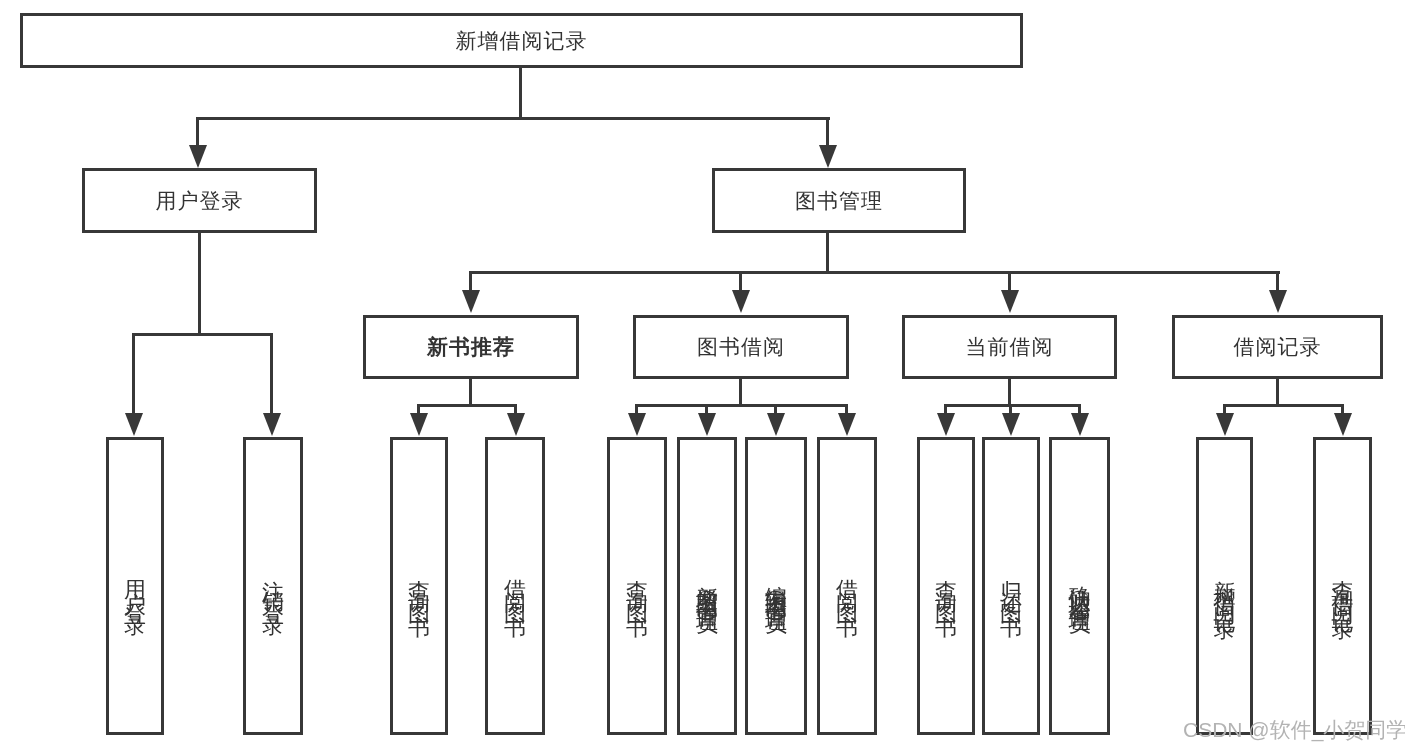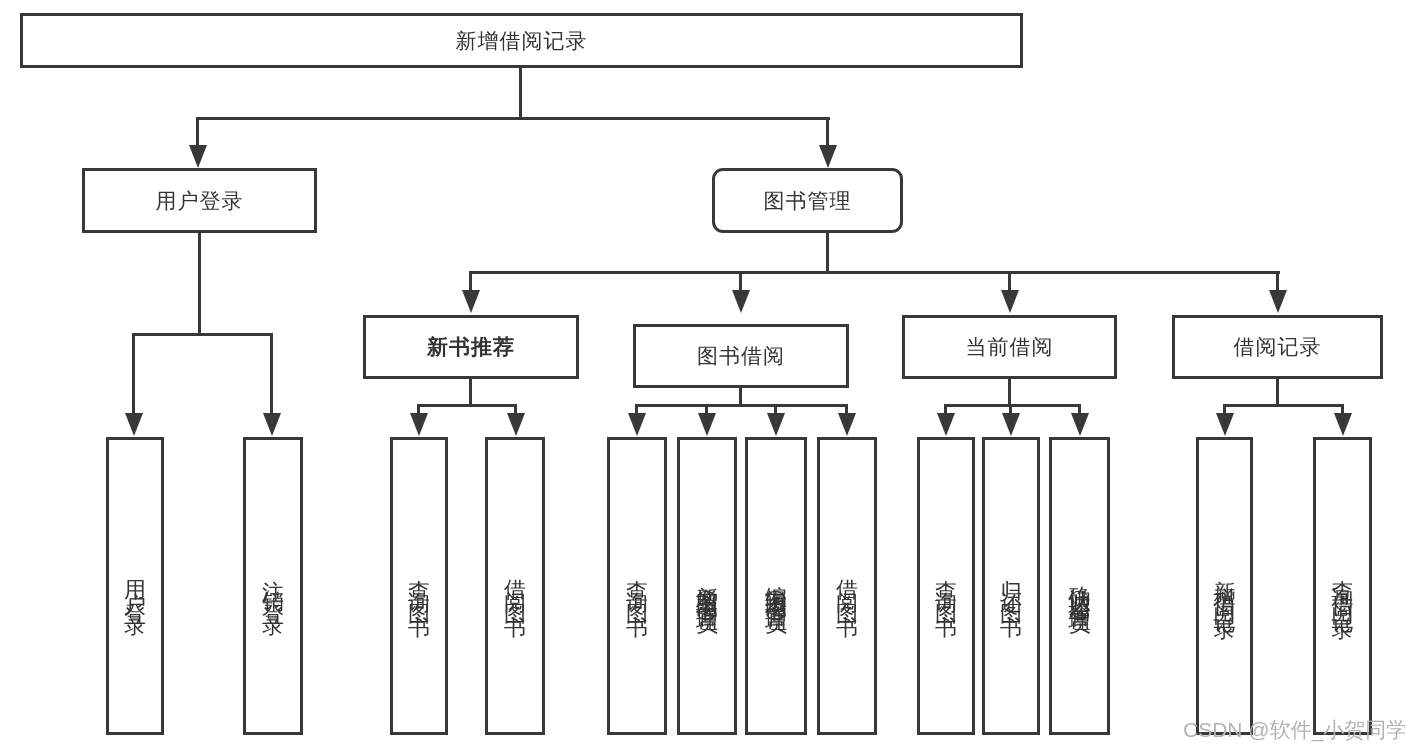--- a/index.html
+++ b/index.html
@@ -71,21 +71,21 @@
   <div class="vline" style="left:519px;top:68px;height:50px;"></div>
   <div class="hline" style="left:197px;top:117px;width:633px;"></div>
   <div class="vline" style="left:196px;top:117px;height:30px;"></div>
   <div class="arrow" style="left:189px;top:145px;"></div>
   <div class="vline" style="left:826px;top:117px;height:30px;"></div>
   <div class="arrow" style="left:819px;top:145px;"></div>
 
   <div class="node" style="left:82px;top:168px;width:235px;height:65px;">
     <span>用户登录</span>
   </div>
-  <div class="node" style="left:712px;top:168px;width:191px;height:65px;border-radius:11px;">
+  <div class="node" style="left:712px;top:168px;width:254px;height:65px;">
     <span>图书管理</span>
   </div>
 
   <div class="vline" style="left:198px;top:233px;height:102px;"></div>
   <div class="hline" style="left:132px;top:333px;width:141px;"></div>
   <div class="vline" style="left:132px;top:333px;height:82px;"></div>
   <div class="arrow" style="left:125px;top:413px;"></div>
   <div class="vline" style="left:270px;top:333px;height:82px;"></div>
   <div class="arrow" style="left:263px;top:413px;"></div>
 
@@ -96,21 +96,21 @@
   <div class="vline" style="left:739px;top:271px;height:22px;"></div>
   <div class="arrow" style="left:732px;top:290px;"></div>
   <div class="vline" style="left:1008px;top:271px;height:22px;"></div>
   <div class="arrow" style="left:1001px;top:290px;"></div>
   <div class="vline" style="left:1276px;top:271px;height:22px;"></div>
   <div class="arrow" style="left:1269px;top:290px;"></div>
 
   <div class="node" style="left:363px;top:315px;width:216px;height:64px;font-weight:bold;">
     <span>新书推荐</span>
   </div>
-  <div class="node" style="left:633px;top:324px;width:216px;height:64px;text-align:right;">
+  <div class="node" style="left:633px;top:315px;width:216px;height:64px;text-align:right;">
     <span>图书借阅</span>
   </div>
   <div class="node" style="left:902px;top:315px;width:215px;height:64px;text-align:right;">
     <span>当前借阅</span>
   </div>
   <div class="node" style="left:1172px;top:315px;width:211px;height:64px;">
     <span>借阅记录</span>
   </div>
 
   <div class="vline" style="left:469px;top:379px;height:28px;"></div>

